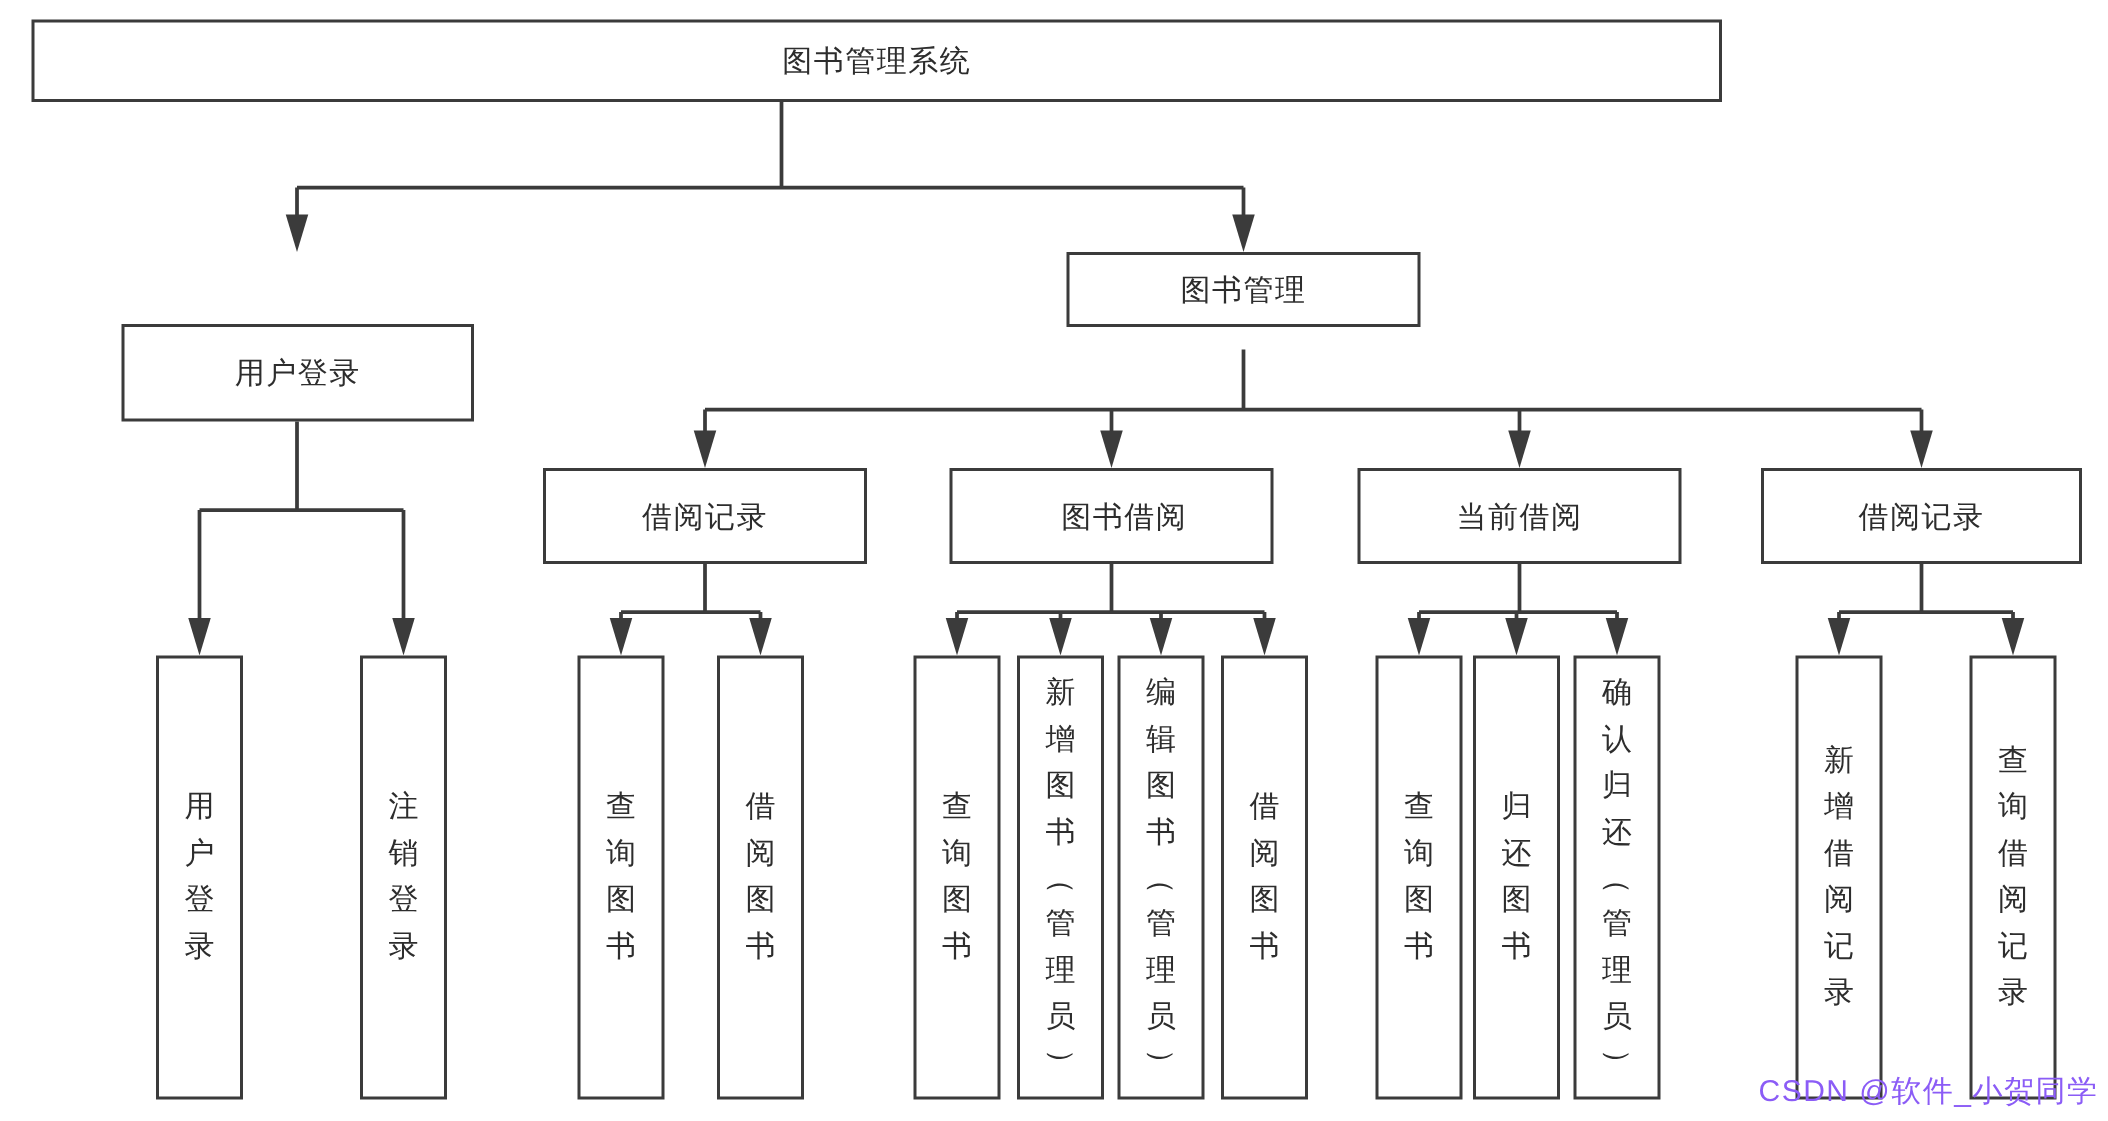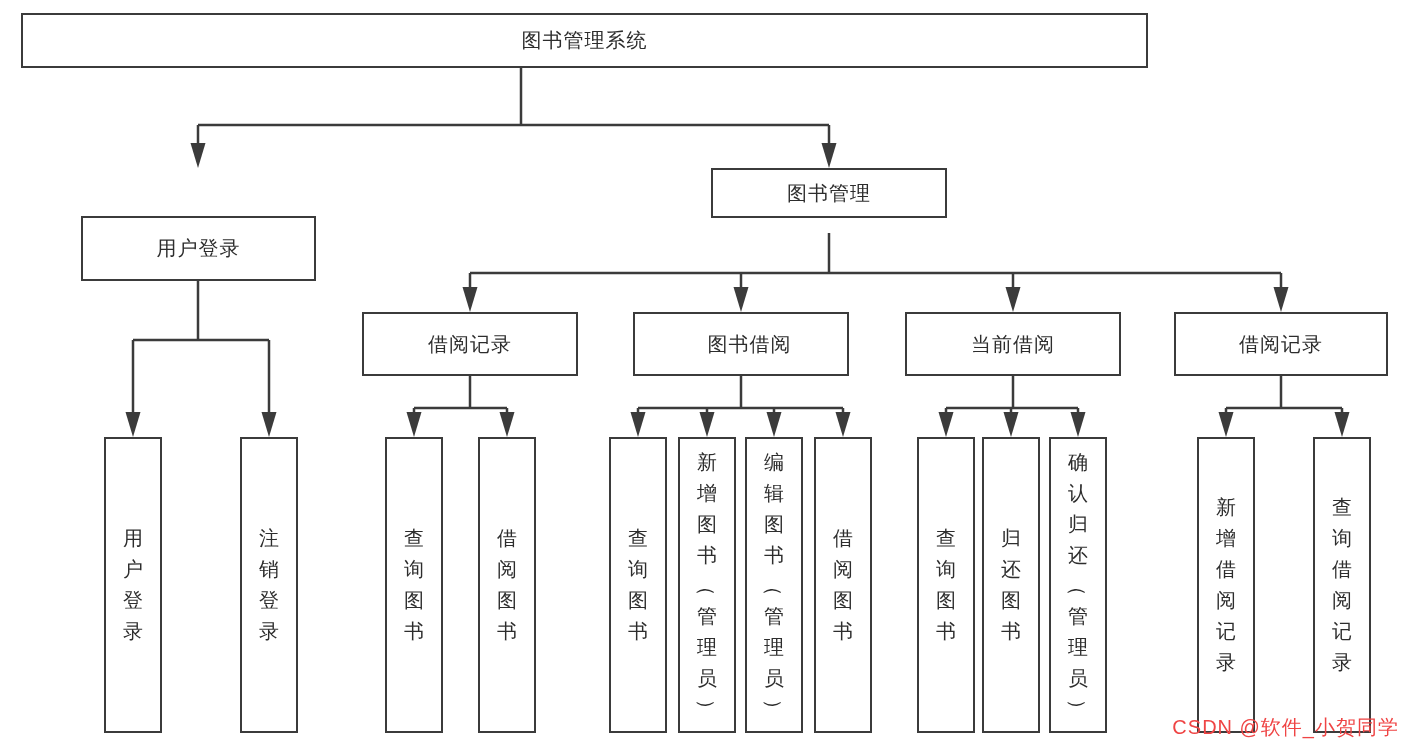--- a/index.html
+++ b/index.html
@@ -13,21 +13,21 @@
     border:2.5px solid #3b3b3b;display:flex;align-items:center;justify-content:center;
     font-size:20px;letter-spacing:1px;color:#2d2d2d;
   }
   .vtext{
     display:flex;flex-direction:column;align-items:center;justify-content:center;
     height:100%;width:100%;
   }
   .vchar{line-height:31px;font-size:20px;letter-spacing:0;}
   .vchar.rot{transform:rotate(90deg);line-height:30px;}
   .watermark{
-    position:absolute;right:6px;bottom:6px;font-size:20px;color:#ef4444;
+    position:absolute;right:6px;bottom:6px;font-size:20px;color:#8b5cf6;
     letter-spacing:1px;white-space:nowrap;
   }
 </style>
 </head>
 <body>
 
 <div class="canvas">
 
   <svg class="wires" viewBox="0 0 1405 747" xmlns="http://www.w3.org/2000/svg">
     <g stroke="#3b3b3b" stroke-width="2.5" fill="none">

